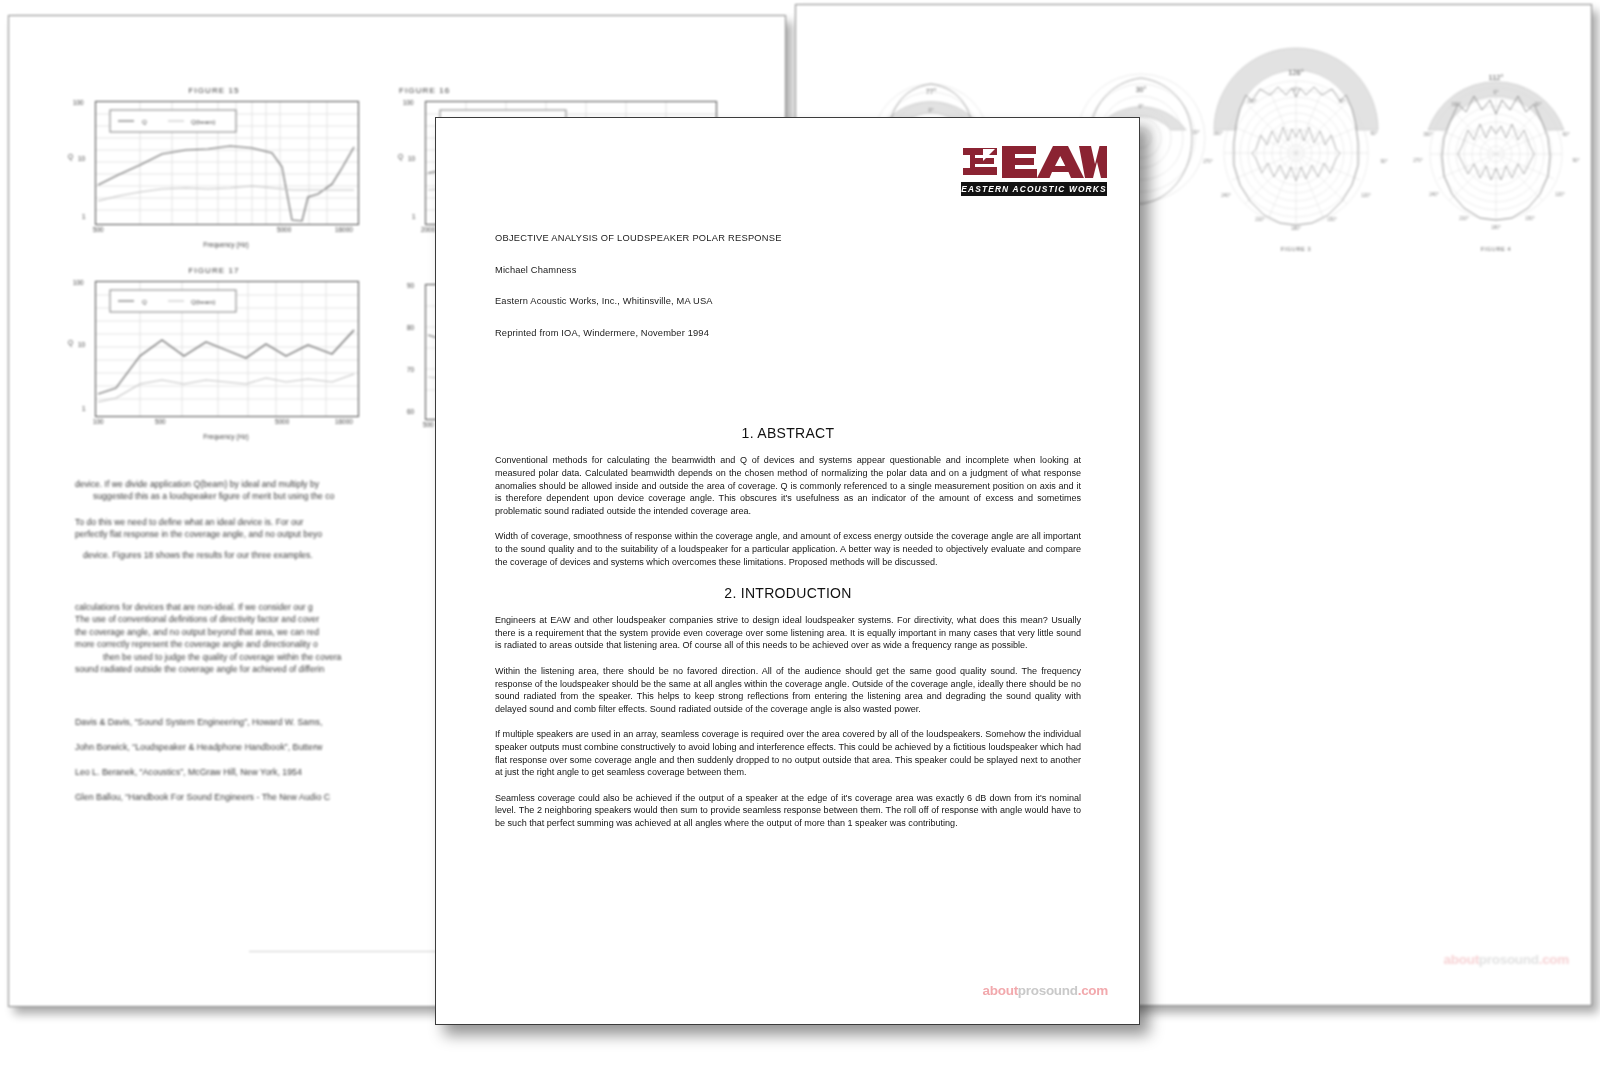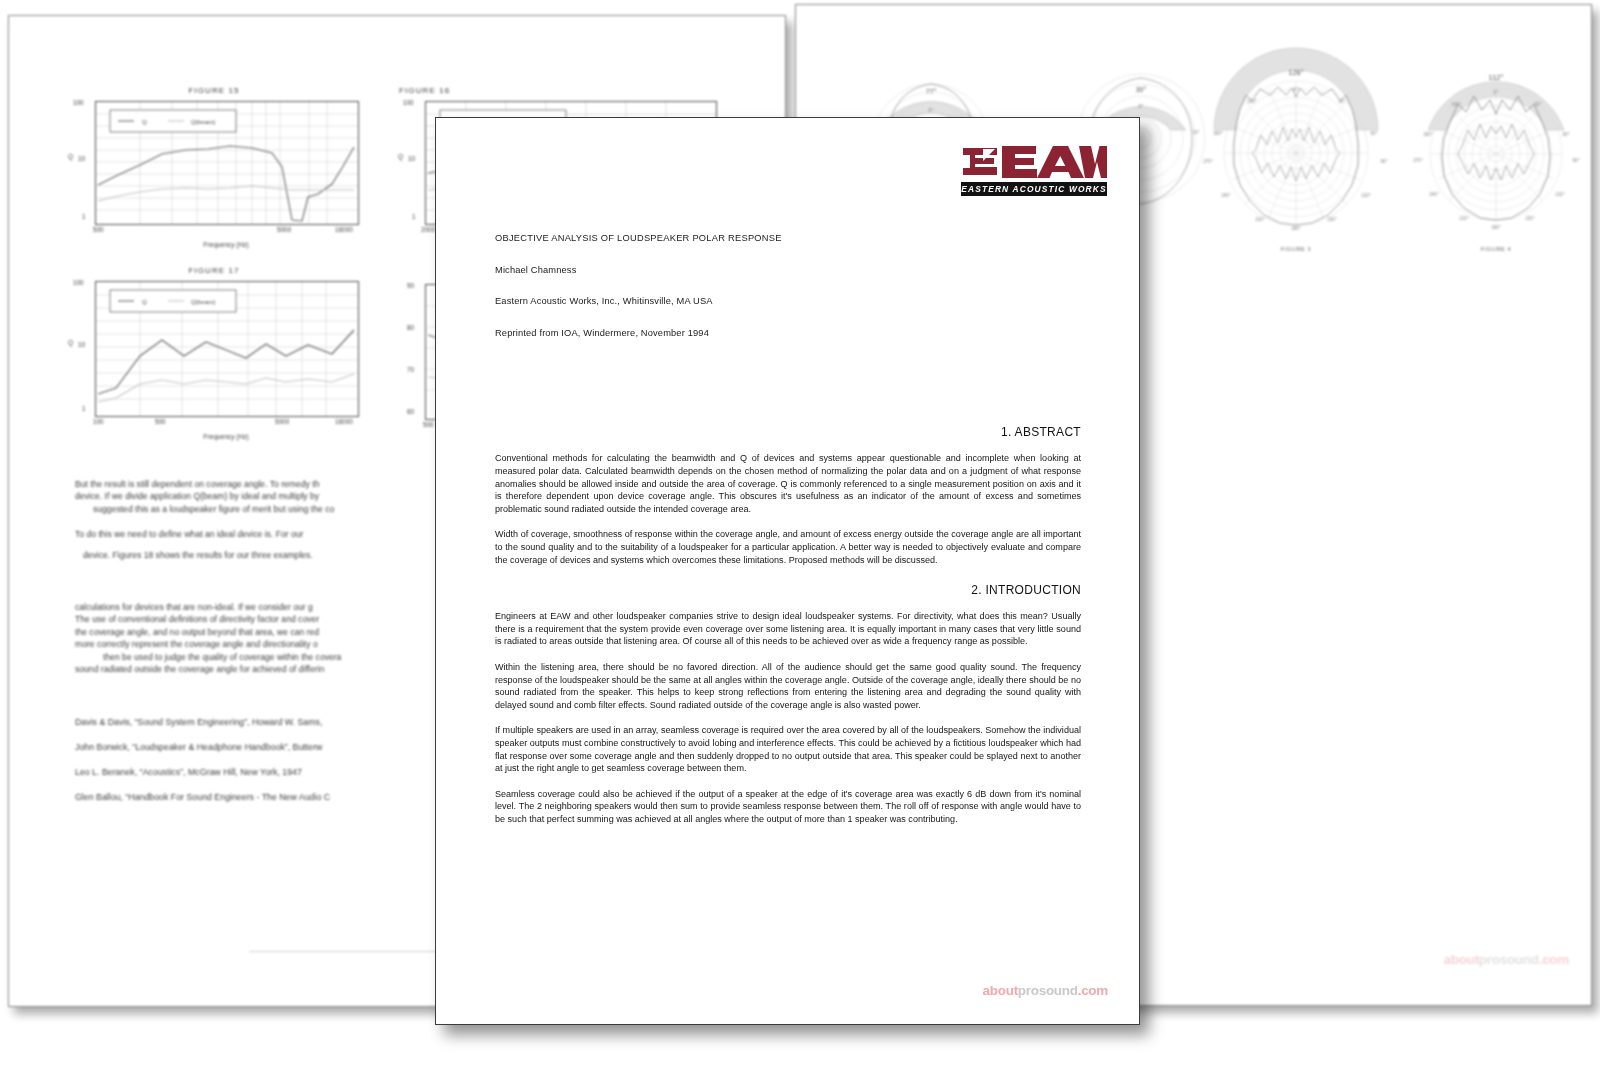--- a/index.html
+++ b/index.html
@@ -47,21 +47,21 @@
   }
 
   
   .doc-body{position:absolute;left:59px;top:115px;width:586px;}
   .meta-line{
     font-size:9.3px;color:#1a1a1a;margin-bottom:20px;line-height:1.25;
     letter-spacing:0.15px;
   }
   .meta-line.title{letter-spacing:0.25px;}
   .sec-head{
-    text-align:right;font-size:12px;color:#111;
+    text-align:center;font-size:14px;color:#111;
     margin:30px 0 13px 0;letter-spacing:0.3px;
   }
   .para{
     font-size:9.05px;line-height:12.6px;color:#161616;
     text-align:justify;margin:0 0 13px 0;
     -webkit-hyphens:none;hyphens:none;
   }
   .watermark{
     position:absolute;right:31px;bottom:26px;
     font-size:13.5px;font-weight:bold;letter-spacing:-0.3px;
@@ -277,41 +277,41 @@
         <div style="position:relative;height:10px;">
           <span class="ylab" style="left:-2px;top:1px;">500</span>
           <span class="ylab" style="left:178px;top:1px;">5000</span>
         </div>
         <div class="xaxis-title" style="margin-top:6px;width:290px;">Frequency (Hz)</div>
       </div>
     </div>
 
     <div class="bgtext" style="left:66px;top:462px;width:700px;">
       <div style="margin-bottom:13px;">
-        <div class="bgpara" style="margin:0;"> But the result is still dependent on coverage angle. To remedy th</div>
         <div class="bgpara" style="margin:0;">device. If we divide application Q(beam) by ideal and multiply by</div>
         <div class="bgpara" style="margin:0;padding-left:18px;">suggested this as a loudspeaker figure of merit but using the co</div>
       </div>
       <div style="margin-bottom:13px;">
         <div class="bgpara" style="margin:0;">To do this we need to define what an ideal device is. For our</div>
+        <div class="bgpara" style="margin:0;">perfectly flat response in the coverage angle, and no output beyo</div>
         <div class="bgpara" style="margin:8px;">device. Figures 18 shows the results for our three examples.</div>
       </div>
       <div class="bghead" style="width:630px;margin:16px 0 14px 0;">5. CONCLUSIO</div>
       <div style="margin-bottom:13px;">
         <div class="bgpara" style="margin:0;">calculations for devices that are non-ideal. If we consider our g</div>
         <div class="bgpara" style="margin:0;">The use of conventional definitions of directivity factor and cover</div>
         <div class="bgpara" style="margin:0;">the coverage angle, and no output beyond that area, we can red</div>
         <div class="bgpara" style="margin:0;">more correctly represent the coverage angle and directionality o</div>
         <div class="bgpara" style="margin:0;padding-left:28px;">then be used to judge the quality of coverage within the covera</div>
         <div class="bgpara" style="margin:0;">sound radiated outside the coverage angle for achieved of differin</div>
       </div>
       <div class="bghead" style="width:630px;margin:16px 0 16px 0;">6. REFERENCE</div>
       <div class="bgref">Davis &amp; Davis, “Sound System Engineering”, Howard W. Sams,</div>
       <div class="bgref">John Borwick, “Loudspeaker &amp; Headphone Handbook”, Butterw</div>
-      <div class="bgref">Leo L. Beranek, “Acoustics”, McGraw Hill, New York, 1947</div>
+      <div class="bgref">Leo L. Beranek, “Acoustics”, McGraw Hill, New York, 1954</div>
       <div class="bgref">Glen Ballou, “Handbook For Sound Engineers - The New Audio C</div>
     </div>
 
     <div class="page-footer" style="right:24px;bottom:64px;">...The L</div>
     <div class="footer-rule" style="left:240px;right:24px;bottom:54px;"></div>
     <div class="page-footer" style="right:90px;bottom:36px;">One Main Street,</div>
   </div>
 
   <div class="sheet bg-page" id="right-page">
 

